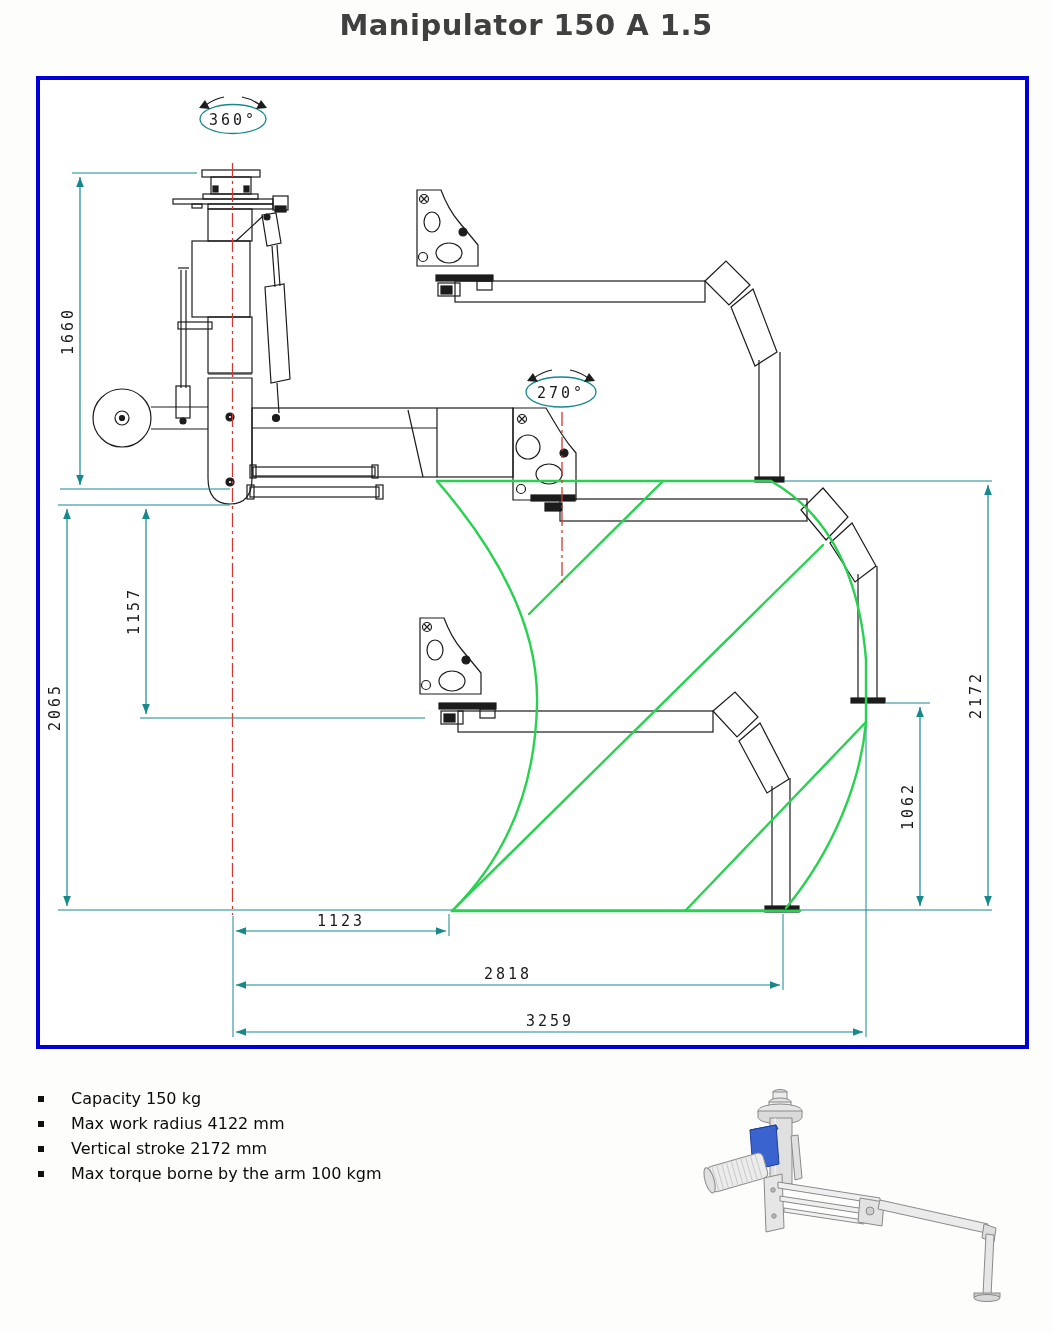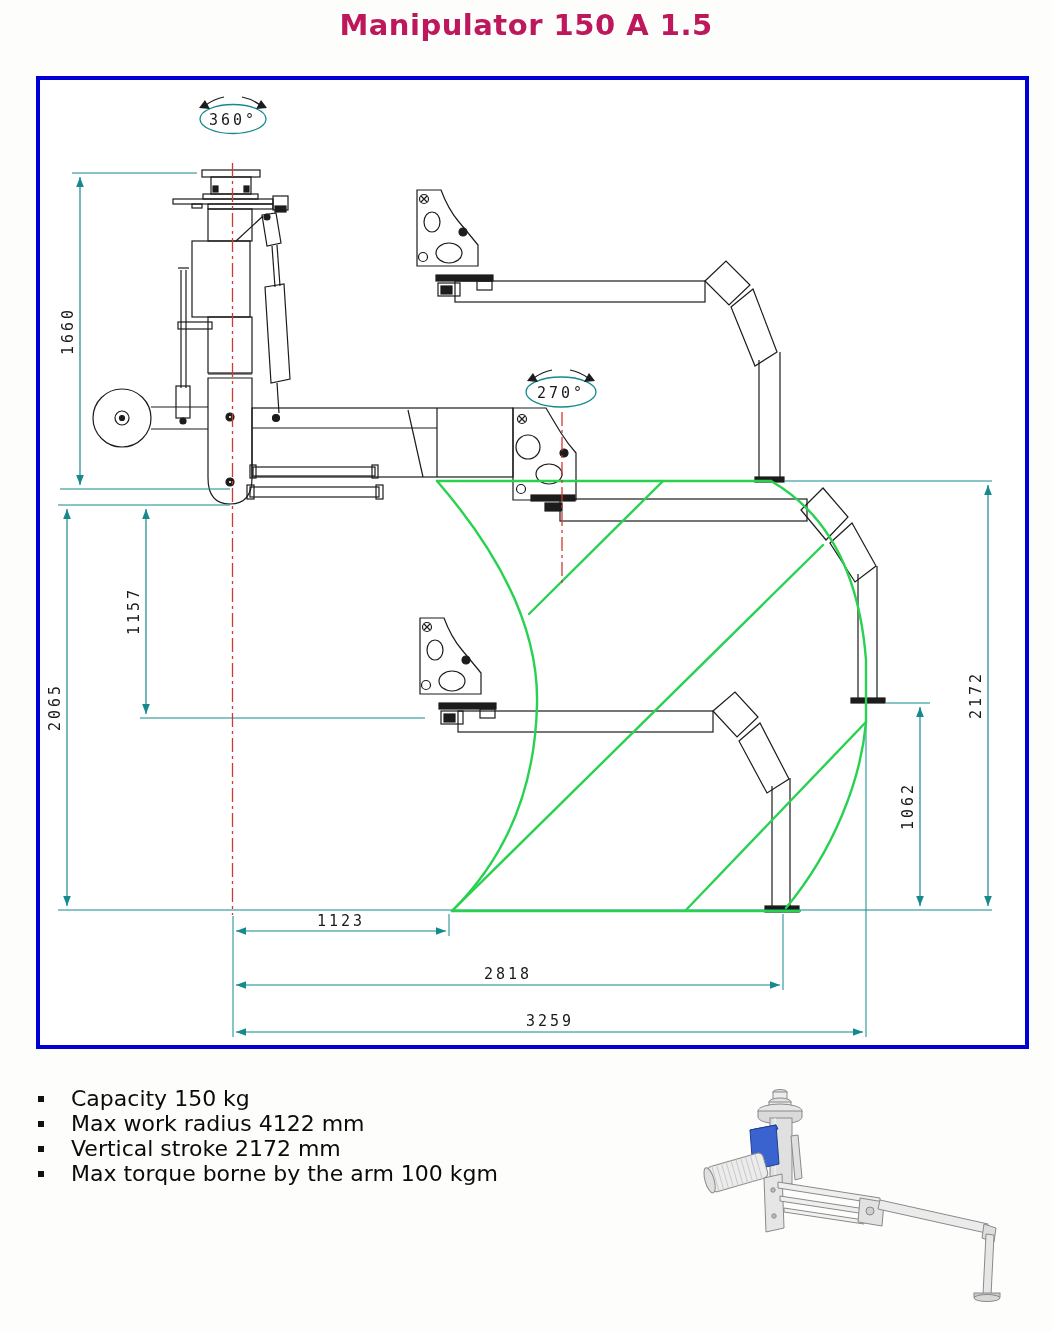--- a/index.html
+++ b/index.html
@@ -5,39 +5,39 @@
   html,body{margin:0;padding:0;}
   body{
     width:1052px;height:1332px;position:relative;
     background:#fdfdfb;
     font-family:"DejaVu Sans","Liberation Sans",sans-serif;
     overflow:hidden;
   }
   .page-title{
     position:absolute;top:8px;left:0;width:1052px;
     text-align:center;
-    font-size:29px;font-weight:bold;color:#be185d;
+    font-size:29px;font-weight:bold;color:#404040;
     letter-spacing:.5px;margin:0;
   }
   .drawing-frame{
     position:absolute;left:36px;top:76px;
     width:993px;height:973px;
     border:4px solid #0000d6;
     background:#ffffff;
     box-sizing:border-box;
   }
   .drawing-frame svg{display:block;}
   .specs{
     position:absolute;left:28px;top:1086px;
     list-style:none;margin:0;padding:0;
   }
   .specs li{
     display:flex;align-items:center;
     height:25px;
-    font-size:22px;color:#0b0b0b;
+    font-size:16px;color:#0b0b0b;
   }
   .specs .bullet{
     width:6px;height:6px;background:#111;
     margin-left:10px;margin-right:27px;flex:0 0 auto;
   }
   .render3d{
     position:absolute;left:692px;top:1078px;
     width:356px;height:250px;
   }
   text{font-family:"DejaVu Sans Mono","Liberation Mono",monospace;}

